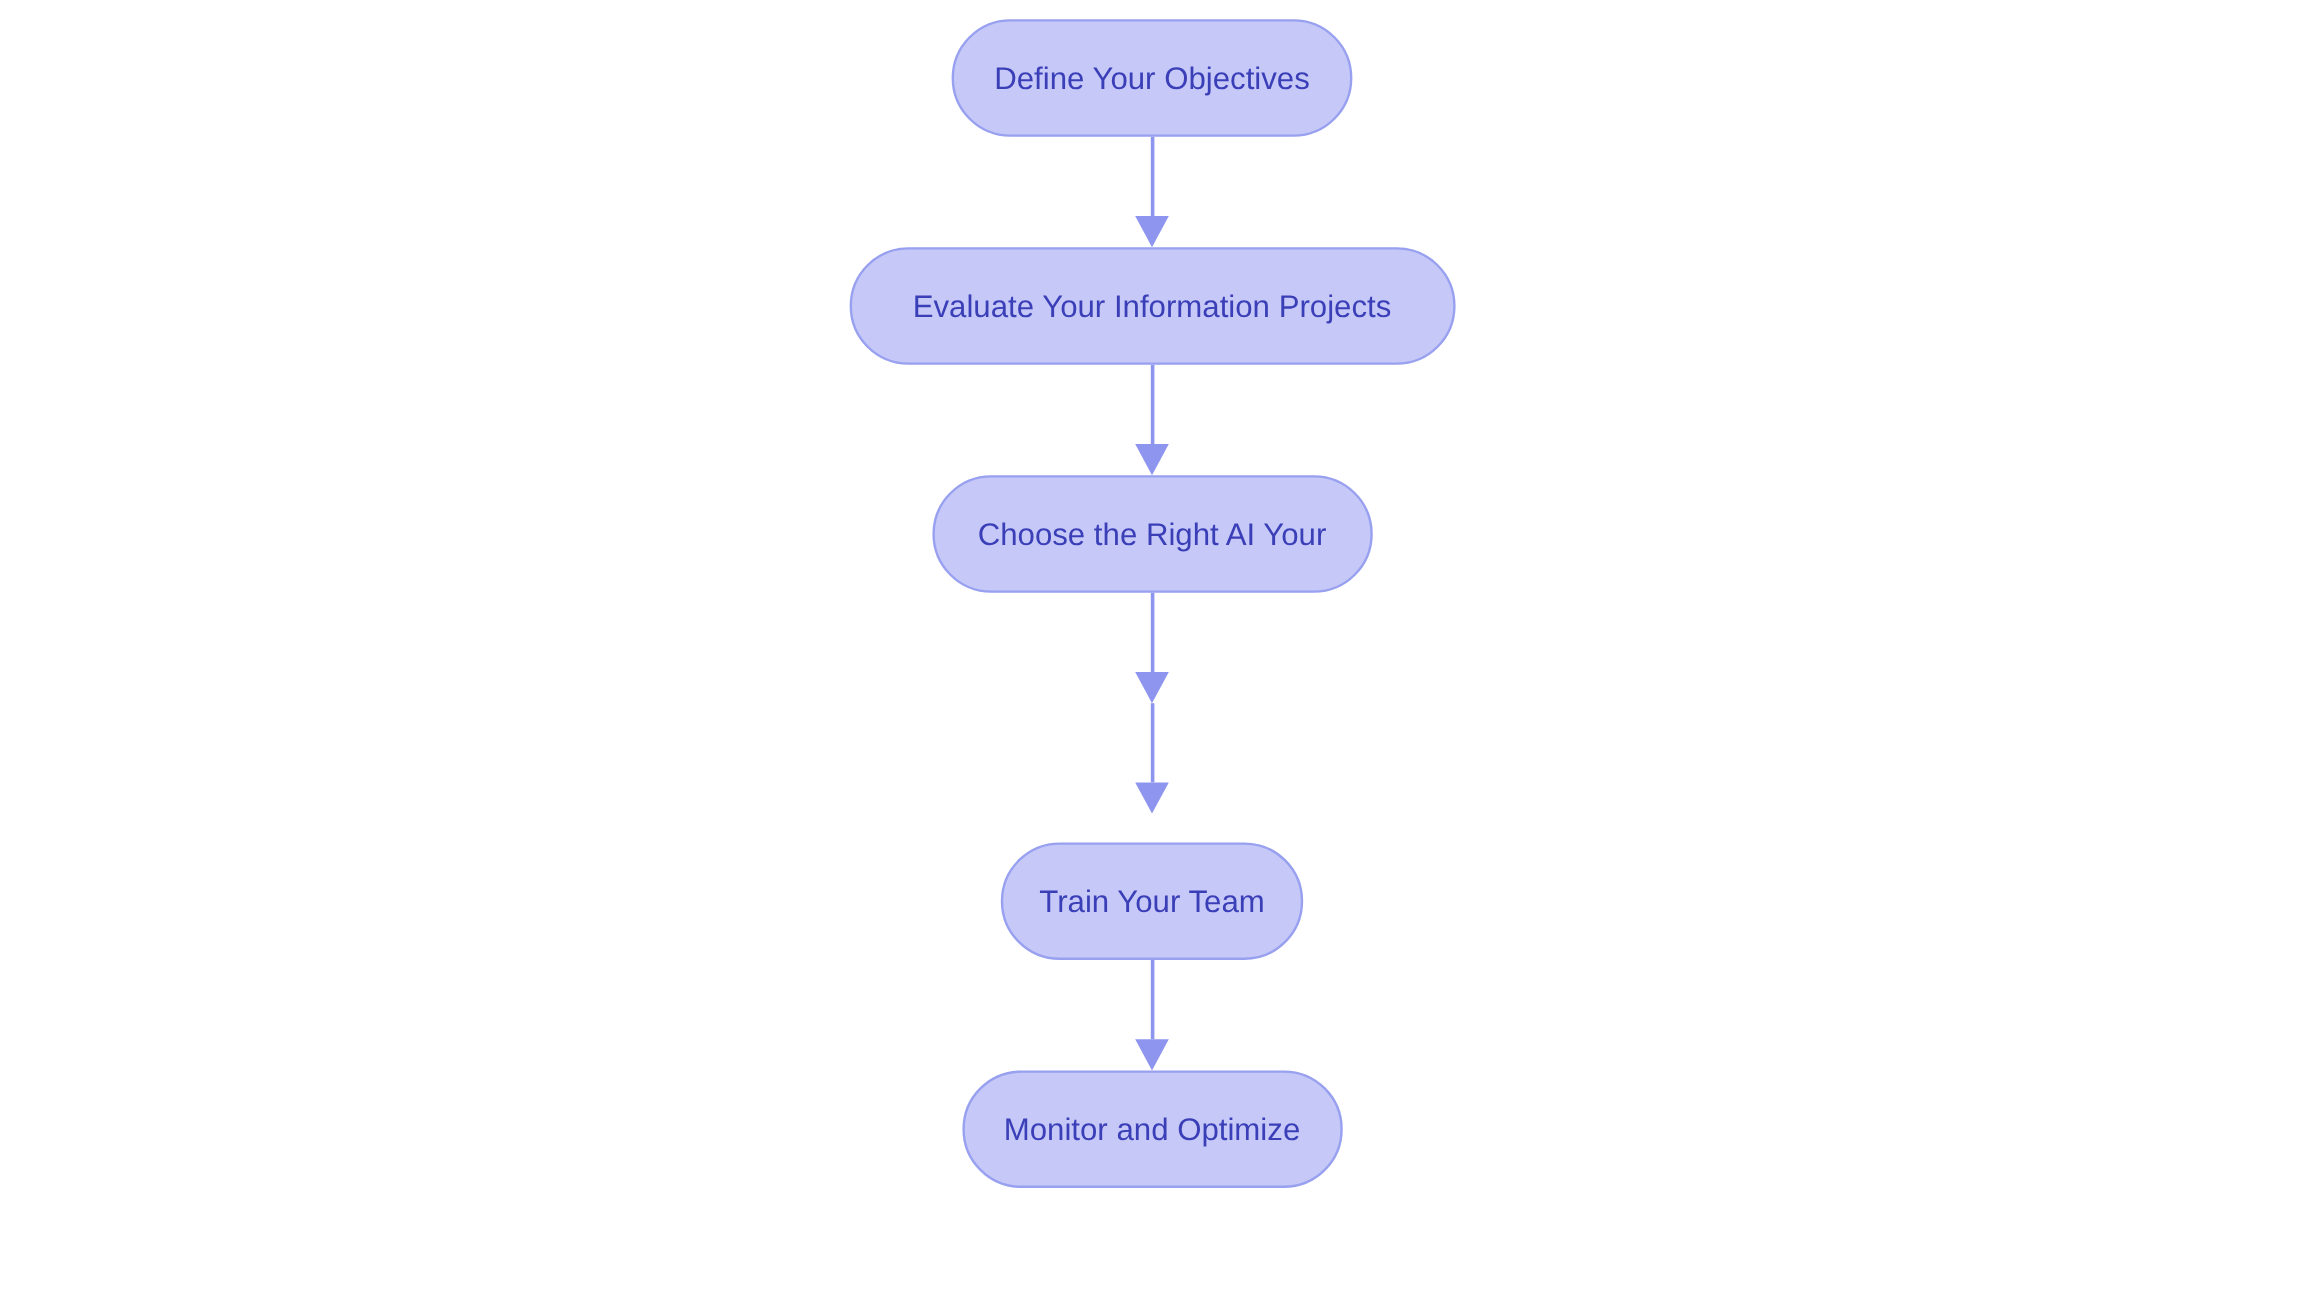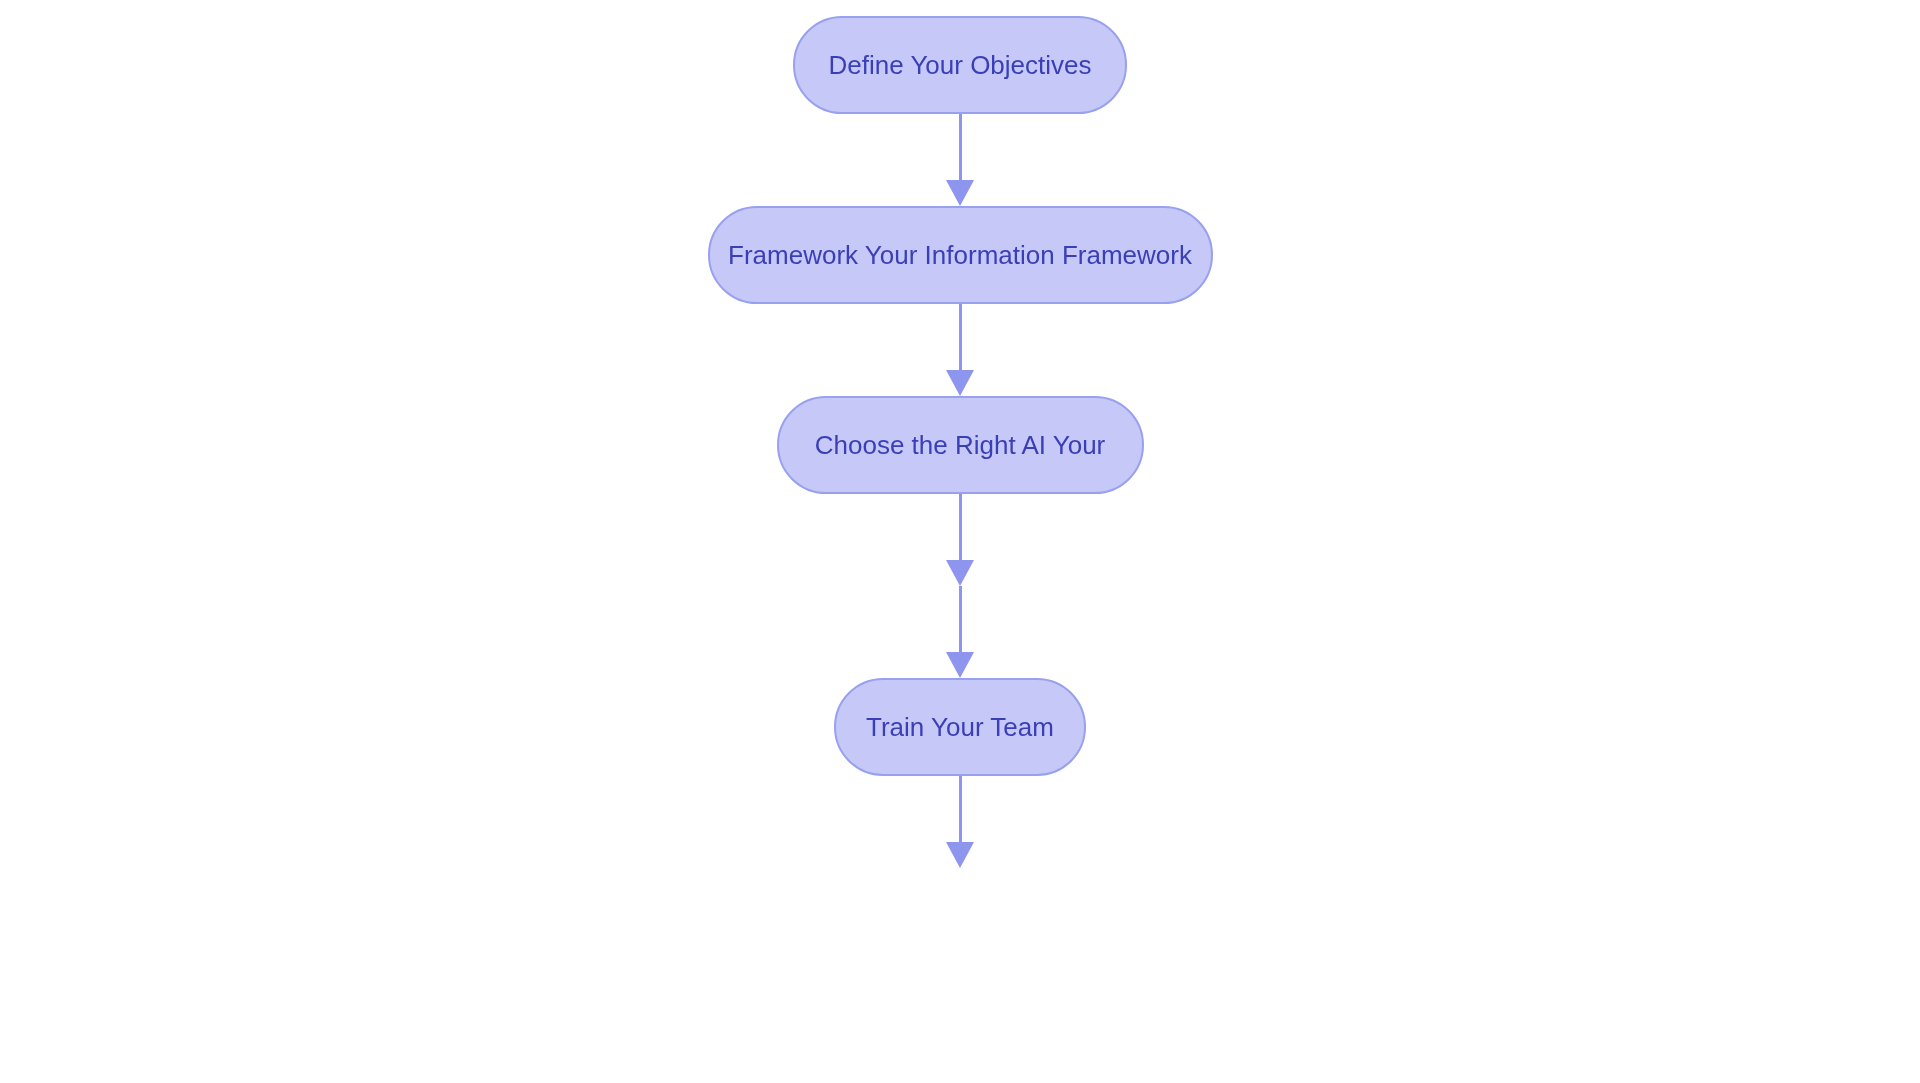--- a/index.html
+++ b/index.html
@@ -36,21 +36,21 @@
     line-height: 1;
     color: #3a3fb8;
     white-space: nowrap;
     text-align: center;
   }
   
   .node-0 { width: 334px; }
   .node-1 { width: 505px; }
   .node-2 { width: 367px; }
   .node-3 { width: 229px; }
-  .node-4 { width: 252px; }
+  .node-4 { width: 252px; margin-top: 24px; }
   .node-5 { width: 317px; }
   .edge {
     height: 92px;
     width: 28px;
     flex: 0 0 auto;
     display: flex;
     flex-direction: column;
     align-items: center;
   }
   .edge-stem {
@@ -75,21 +75,21 @@
   <div class="node node-0">
     <span class="node-label">Define Your Objectives</span>
   </div>
 
   <div class="edge">
     <div class="edge-stem"></div>
     <div class="edge-head"></div>
   </div>
 
   <div class="node node-1">
-    <span class="node-label">Framework Your Information Framework</span>
+    <span class="node-label">Evaluate Your Information Projects</span>
   </div>
 
   <div class="edge">
     <div class="edge-stem"></div>
     <div class="edge-head"></div>
   </div>
 
   <div class="node node-2">
     <span class="node-label">Choose the Right AI Your</span>
   </div>
@@ -107,14 +107,17 @@
 
   <div class="node node-4">
     <span class="node-label">Train Your Team</span>
   </div>
 
   <div class="edge">
     <div class="edge-stem"></div>
     <div class="edge-head"></div>
   </div>
 
+  <div class="node node-5">
+    <span class="node-label">Monitor and Optimize</span>
+  </div>
 
 </div>
 
 </body></html>

